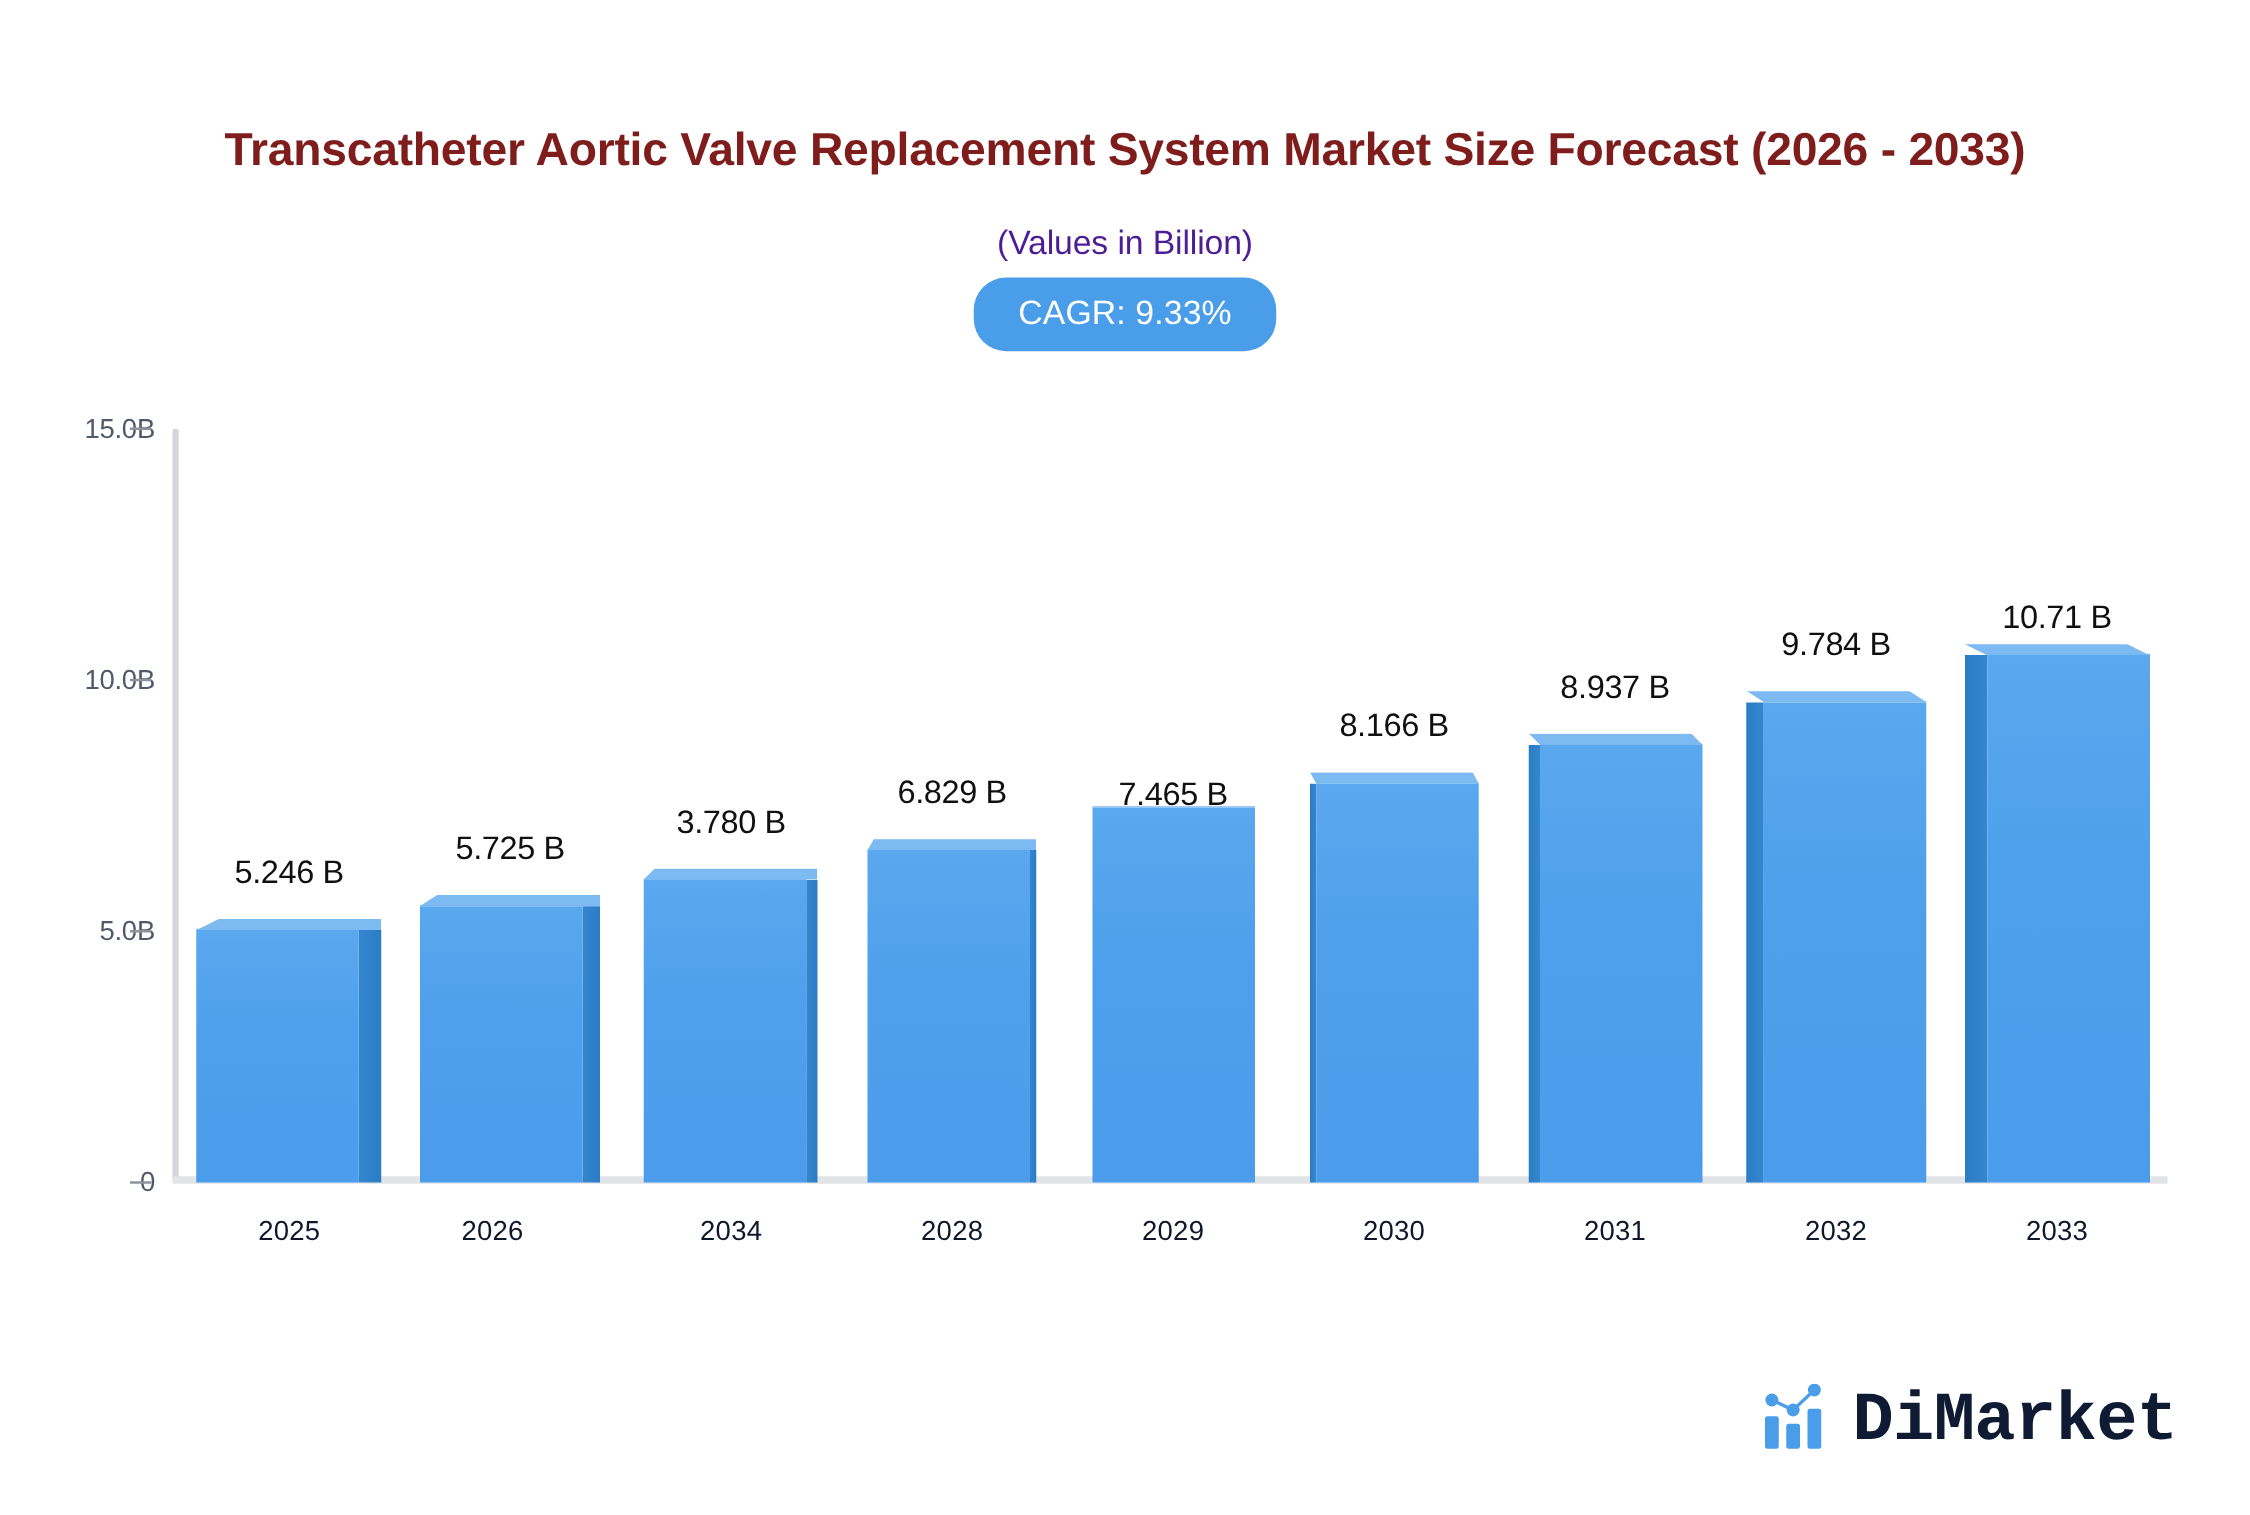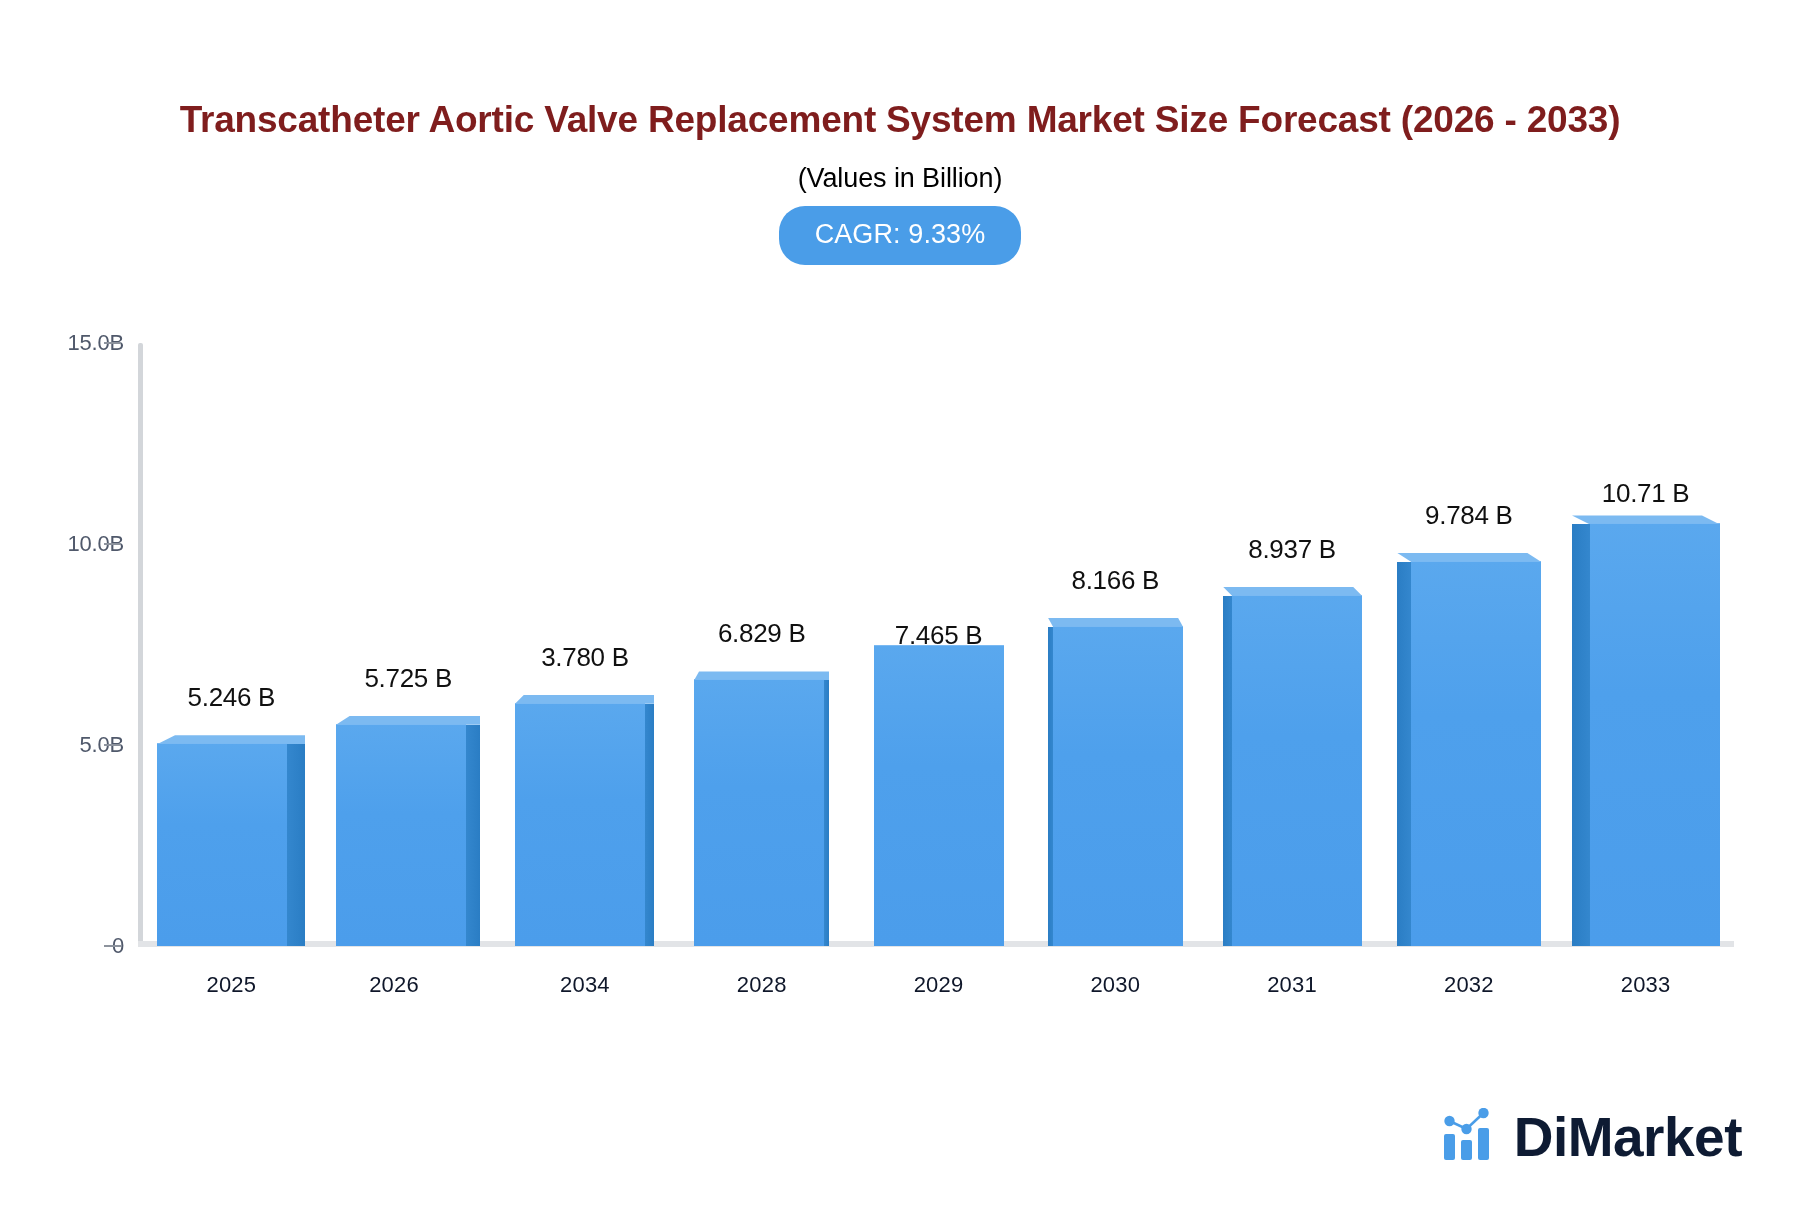--- a/index.html
+++ b/index.html
@@ -29,22 +29,22 @@
     font-size: 37px;
     font-weight: bold;
     color: #7f1d1d;
     line-height: 1.32;
     letter-spacing: -0.2px;
     max-width: 1560px;
     margin: 0 auto;
   }
   #chart-subtitle {
     font-size: 27px;
-    color: #000000;
-    margin-top: 18px;
+    color: #4c1d95;
+    margin-top: 34px;
     letter-spacing: -0.1px;
   }
   #cagr-badge {
     display: inline-block;
     margin-top: 12px;
     background: #4a9de8;
     color: #ffffff;
     font-size: 27px;
     padding: 13px 36px 15px 36px;
     border-radius: 26px;
@@ -143,21 +143,21 @@
   
   #logo {
     position: absolute;
     right: 58px;
     bottom: 46px;
     display: flex;
     align-items: center;
     gap: 14px;
   }
   #logo-text {
-    font-family: Liberation Sans, sans-serif;
+    font-family: Liberation Mono, monospace;
     font-size: 55px;
     font-weight: bold;
     color: #0e1b33;
     letter-spacing: -0.5px;
     line-height: 1;
   }
 </style>
 </head>
 <body>
 

